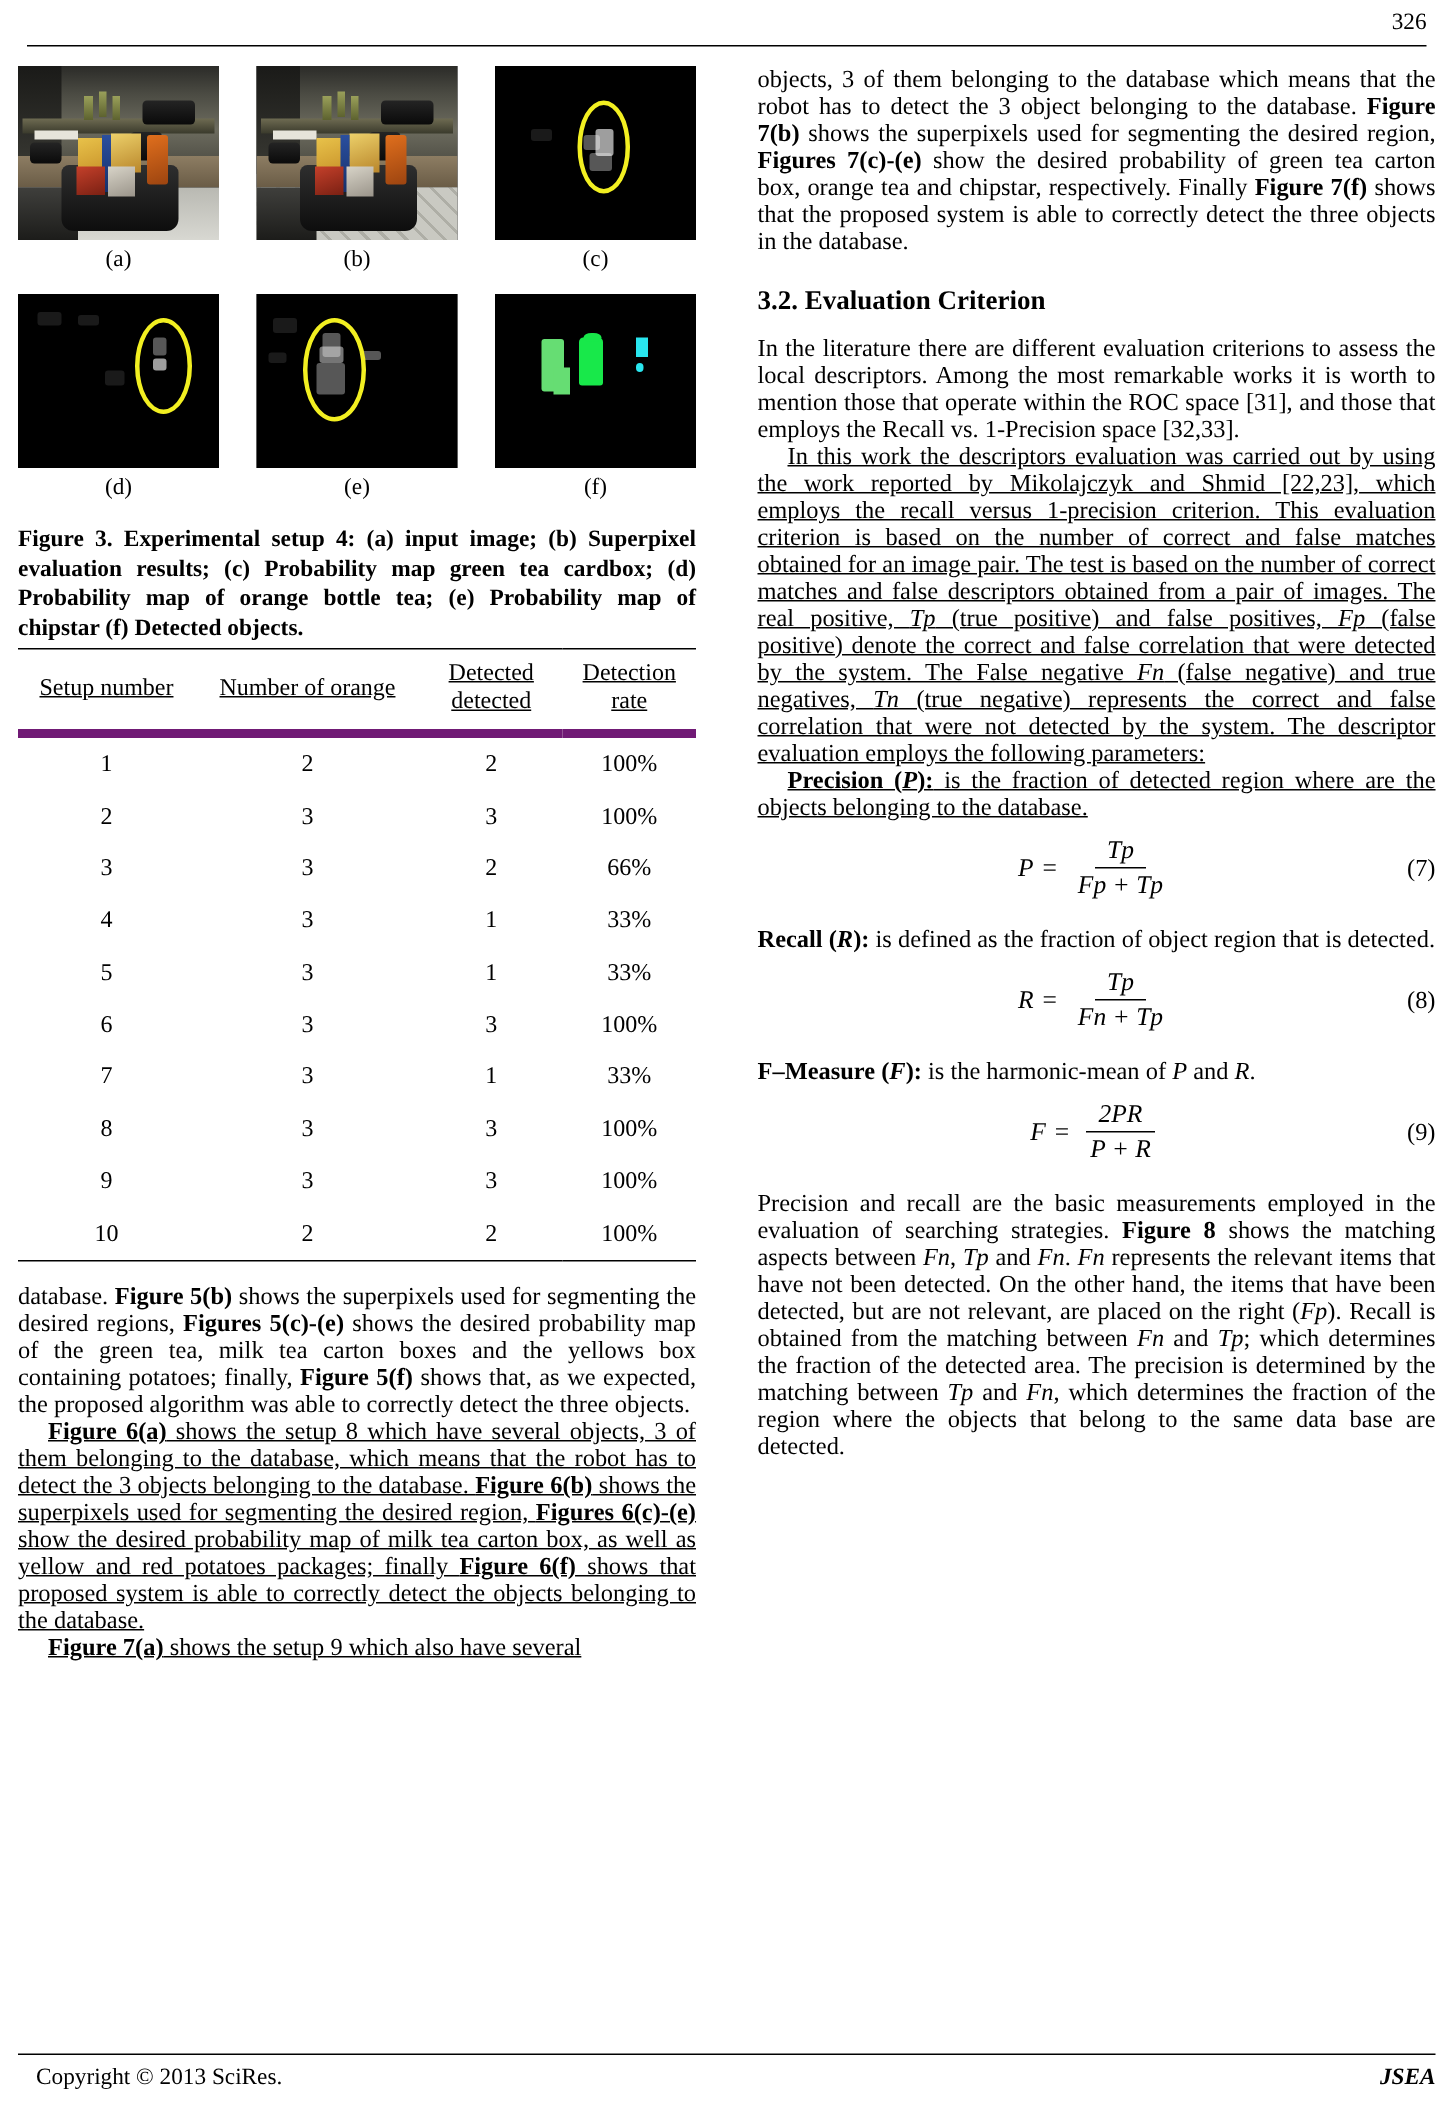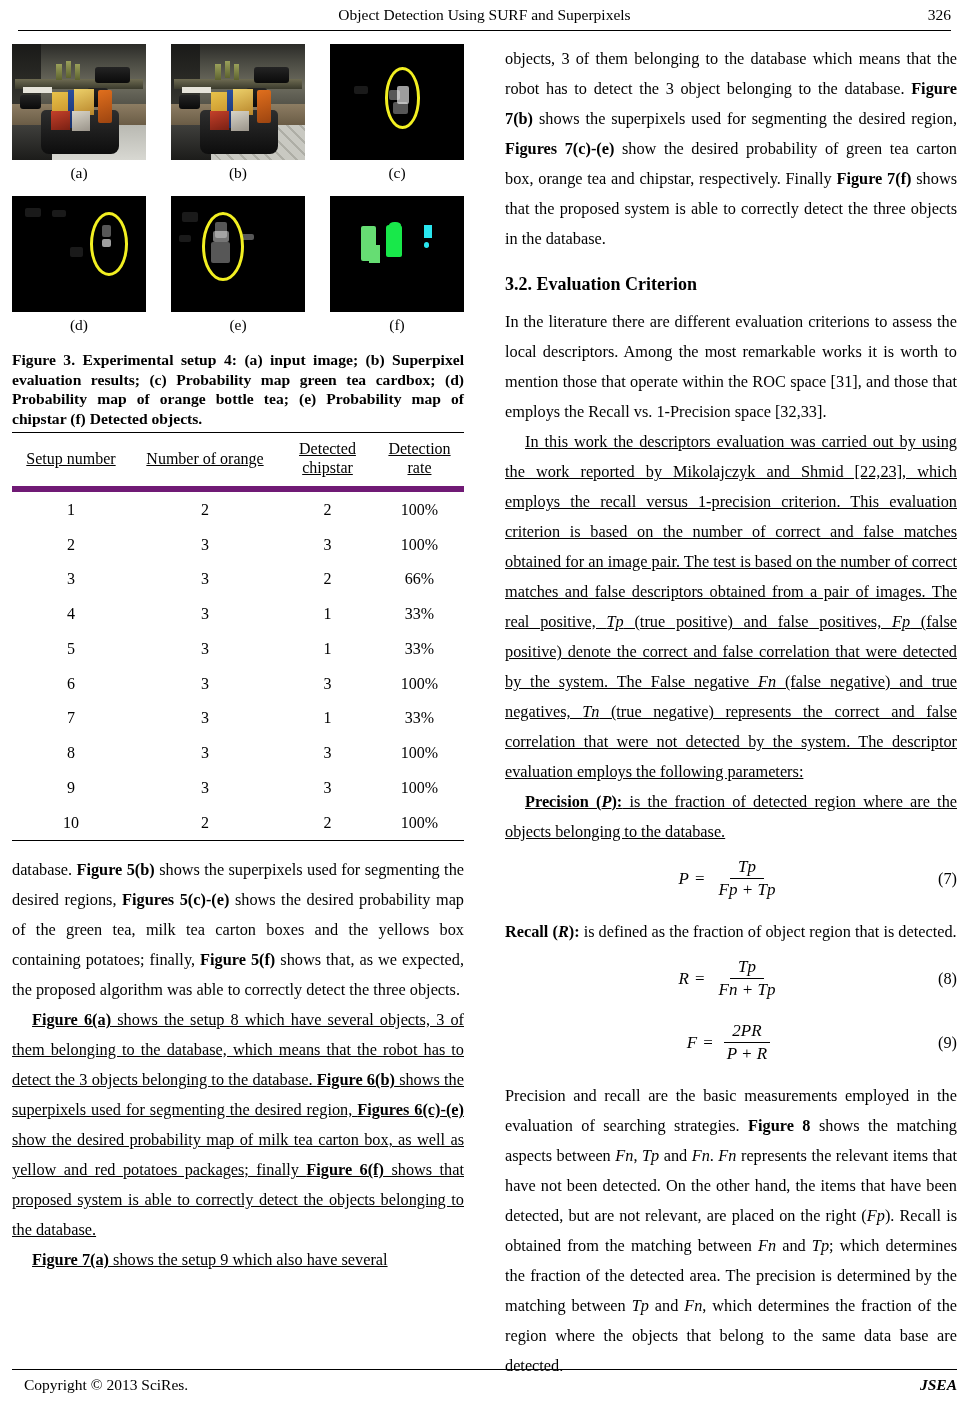--- a/index.html
+++ b/index.html
@@ -50,21 +50,21 @@
     position: absolute;
     top: 44px;
     width: 452px;
   }
   .col-left  { left: 12px; }
   .col-right { left: 505px; }
 
   p.body {
     margin: 0 0 0 0;
     font-size: 16.3px;
-    line-height: 30px;
+    line-height: 18px;
     text-align: justify;
     text-justify: inter-word;
     hyphens: none;
   }
   p.body + p.body { text-indent: 20px; text-decoration: underline; }
   p.noindent { text-indent: 0 !important; }
 
   b, .b { font-weight: bold; }
   i, .it { font-style: italic; }
 
@@ -279,21 +279,20 @@
     height: 22px;
     font-size: 15.5px;
   }
   .footer .copy { position: absolute; left: 12px; top: 0; }
   .footer .jrnl { position: absolute; right: 0; top: 0; font-weight: bold; font-style: italic; }
 </style>
 </head>
 <body>
 
 <div class="page-header">
-  <span class="ph-title">Object Detection Using SURF and Superpixels</span>
   <span class="ph-num">326</span>
 </div>
 <div class="header-rule"></div>
 
 <div class="col col-left">
 
   <div class="figure-grid">
 
     <div class="fig-cell">
       <div class="fig-img">
@@ -415,21 +414,21 @@
 
   <div class="caption">Figure 3. Experimental setup 4: (a) input image; (b) Superpixel evaluation results; (c) Probability map green tea cardbox; (d) Probability map of orange bottle tea; (e) Probability map of chipstar (f) Detected objects.</div>
 
 
   <div class="tbl-wrap">
     <table class="eval">
       <thead>
         <tr>
           <th style="width:118px">Setup number</th>
           <th style="width:150px">Number of orange</th>
-          <th style="width:95px">Detected chipstar</th>
+          <th style="width:95px">Detected detected</th>
           <th style="width:89px">Detection rate</th>
         </tr>
       </thead>
       <tbody>
           <tr>
             <td>1</td>
             <td>2</td>
             <td>2</td>
             <td>100%</td>
           </tr>
@@ -526,20 +525,21 @@
       <span>R</span>
       <span style="font-style:normal">=</span>
       <span class="frac">
         <span class="num">Tp</span>
         <span class="den">Fn + Tp</span>
       </span>
     </div>
     <span class="eq-num">(8)</span>
   </div>
 
+  <p class="body noindent"><b>F–Measure (<i>F</i>):</b> is the harmonic-mean of <i>P</i> and <i>R</i>.</p>
 
   <div class="equation">
     <div class="eq-body">
       <span>F</span>
       <span style="font-style:normal">=</span>
       <span class="frac">
         <span class="num">2PR</span>
         <span class="den">P + R</span>
       </span>
     </div>

